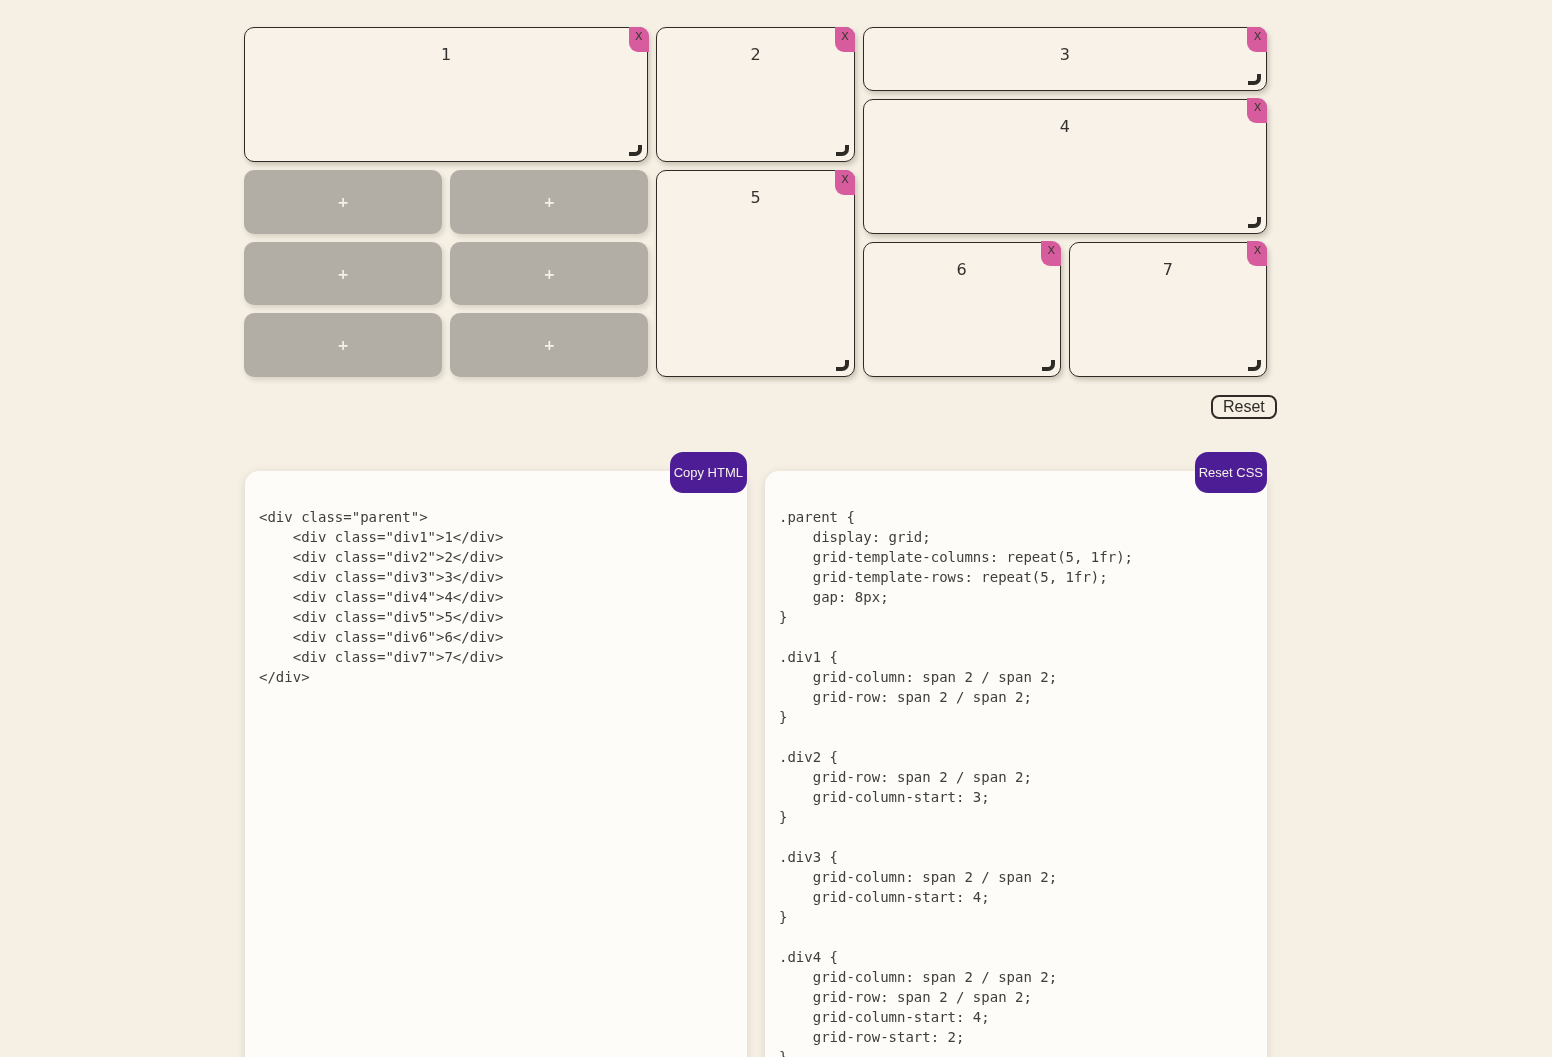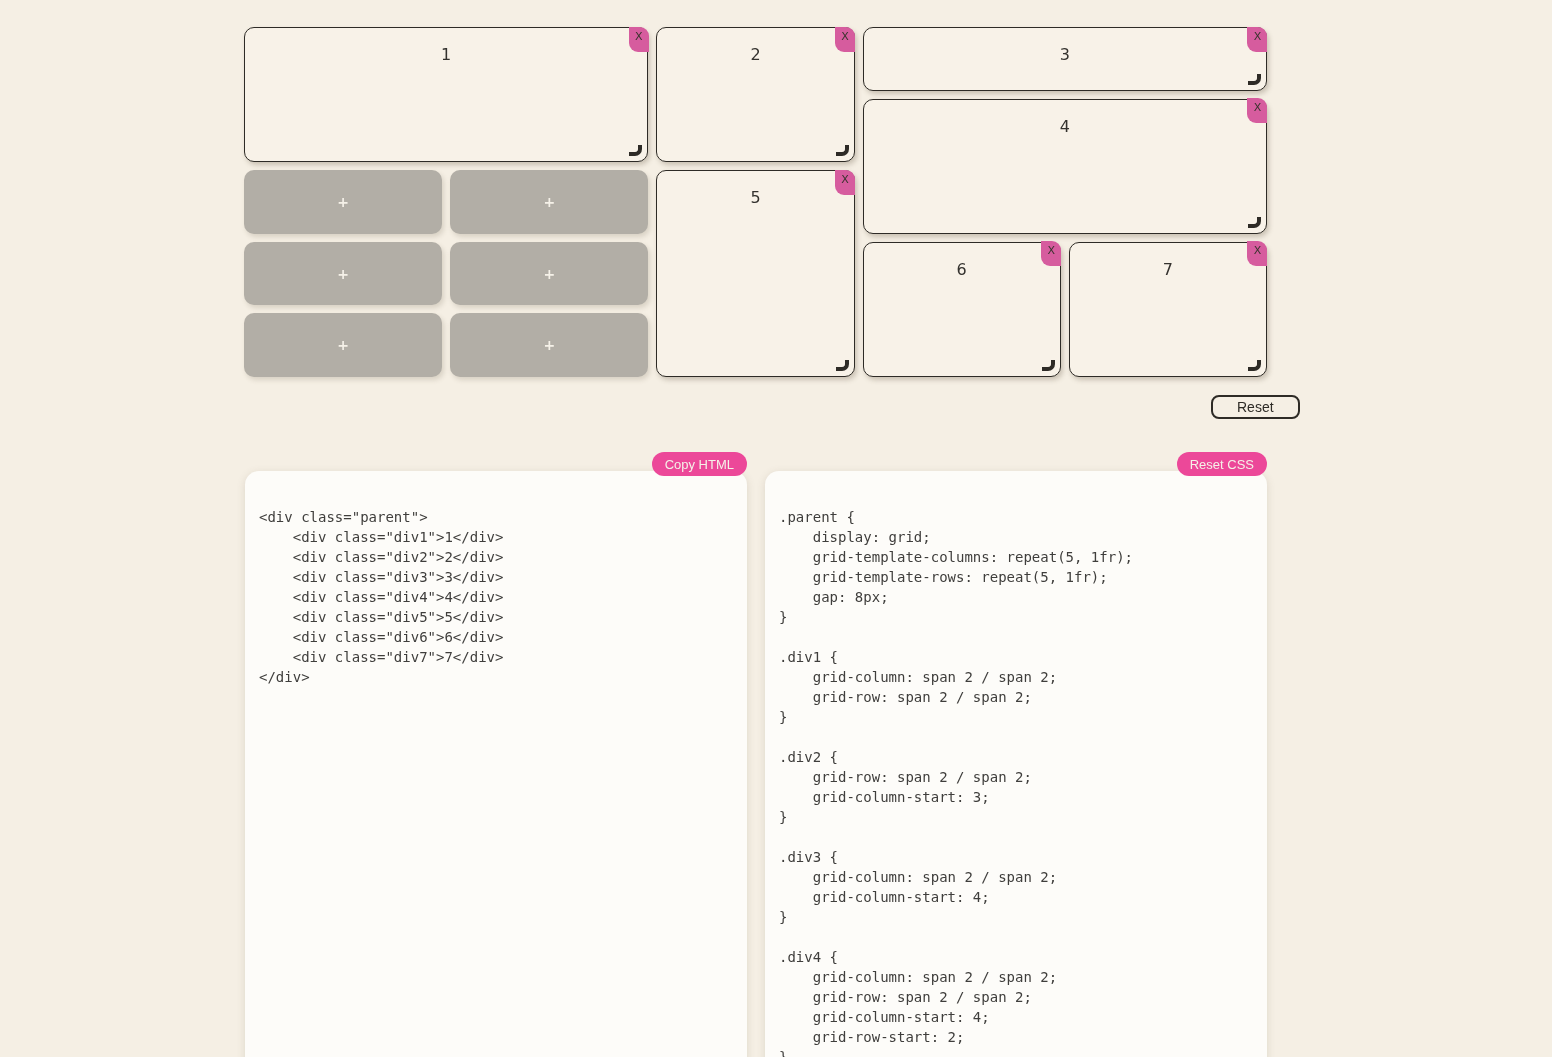--- a/index.html
+++ b/index.html
@@ -71,39 +71,39 @@
   .p1 { grid-column:1; grid-row:3; }
   .p2 { grid-column:2; grid-row:3; }
   .p3 { grid-column:1; grid-row:4; }
   .p4 { grid-column:2; grid-row:4; }
   .p5 { grid-column:1; grid-row:5; }
   .p6 { grid-column:2; grid-row:5; }
 
   
   .reset-btn {
     position:absolute; top:395px; left:1211px;
-    height:24px; padding:0 24px;
+    height:24px; padding:0 10px;
     background:transparent;
     border:2px solid #2e2b26; border-radius:8px;
     font-family:"Liberation Sans", sans-serif;
-    font-size:14px; color:#2e2b26; cursor:pointer;
+    font-size:16px; color:#2e2b26; cursor:pointer;
   }
 
   
   .panel {
     position:absolute; top:471px; width:502px; height:660px;
     background:#fdfcf9; border-radius:14px;
     box-shadow:0 2px 8px rgba(90,75,55,0.15);
   }
   .panel-html { left:245px; }
   .panel-css  { left:765px; }
   .copy-btn {
     position:absolute; top:-19px; right:0;
-    height:24px; padding:0 13px;
-    background:#ec4899; border:none; border-radius:13px;
+    height:41px; padding:0 4px;
+    background:#4c1d95; border:none; border-radius:13px;
     font-family:"Liberation Sans", sans-serif;
     font-size:13px; color:#f5f1e8; cursor:pointer;
   }
   .code {
     margin:0; padding:36px 14px 16px 14px;
     font-family:"DejaVu Sans Mono", monospace;
     font-size:14px; line-height:20px; color:#3f3e3c;
     white-space:pre; overflow:hidden;
   }
 </style>

